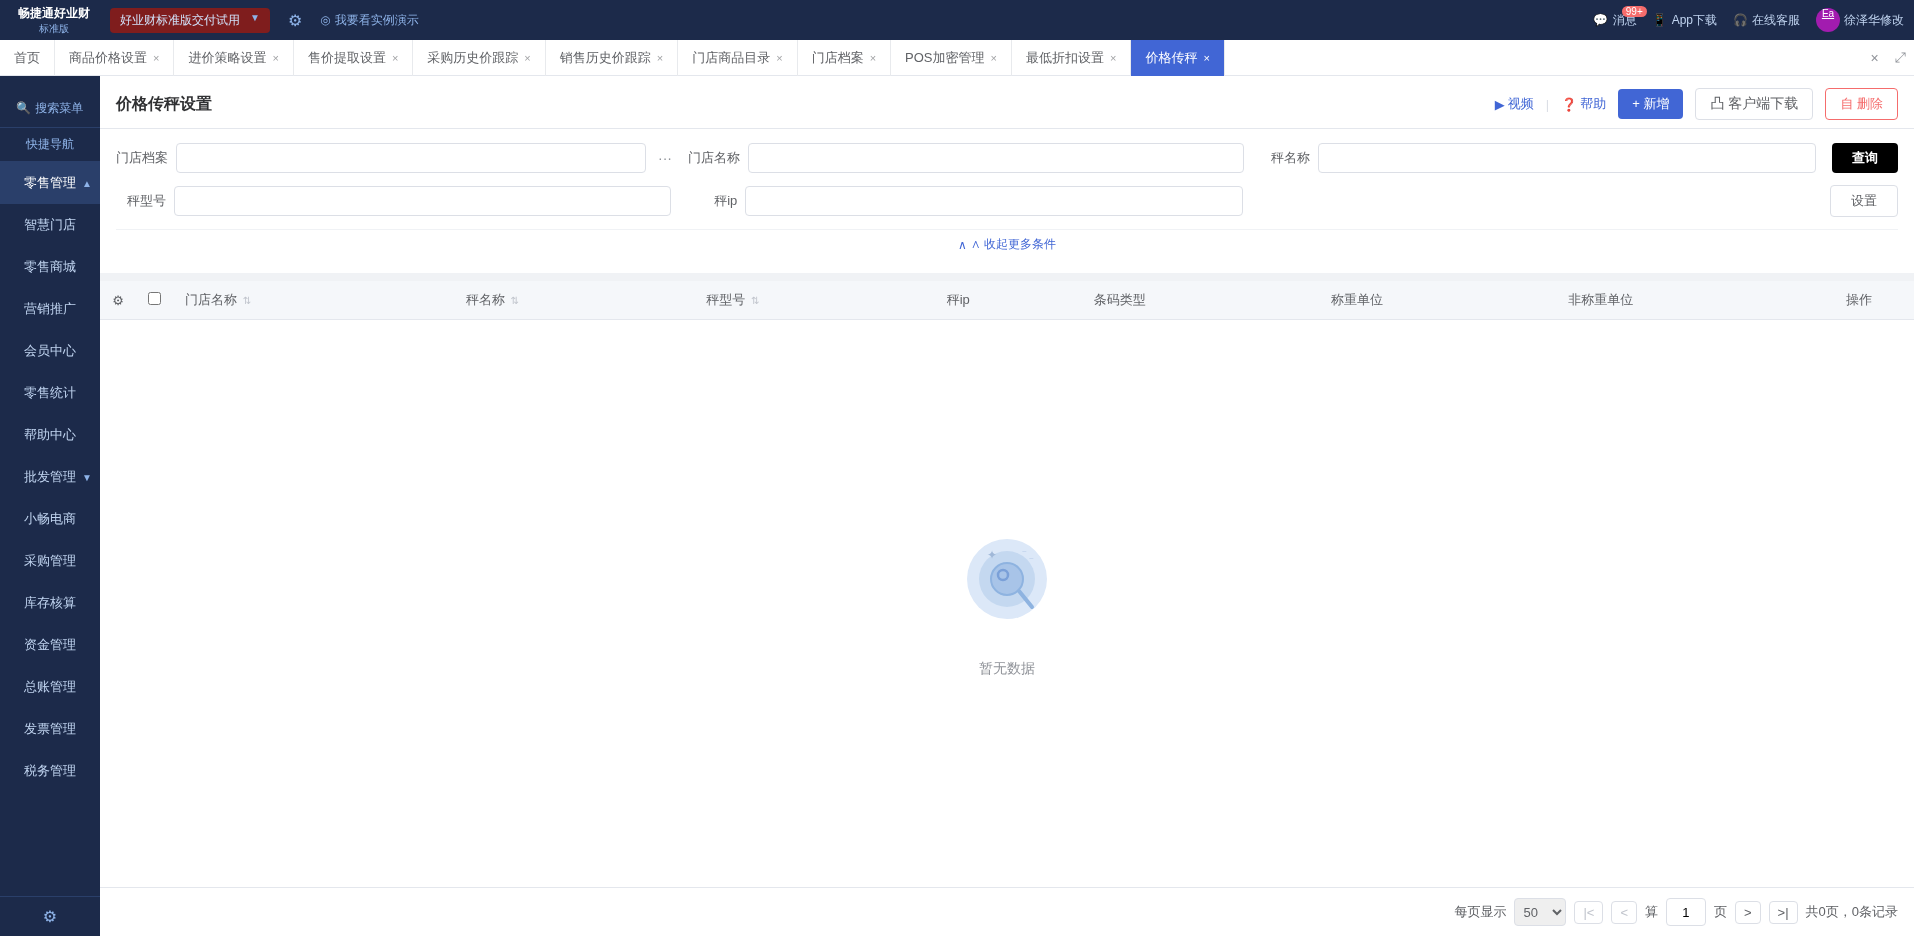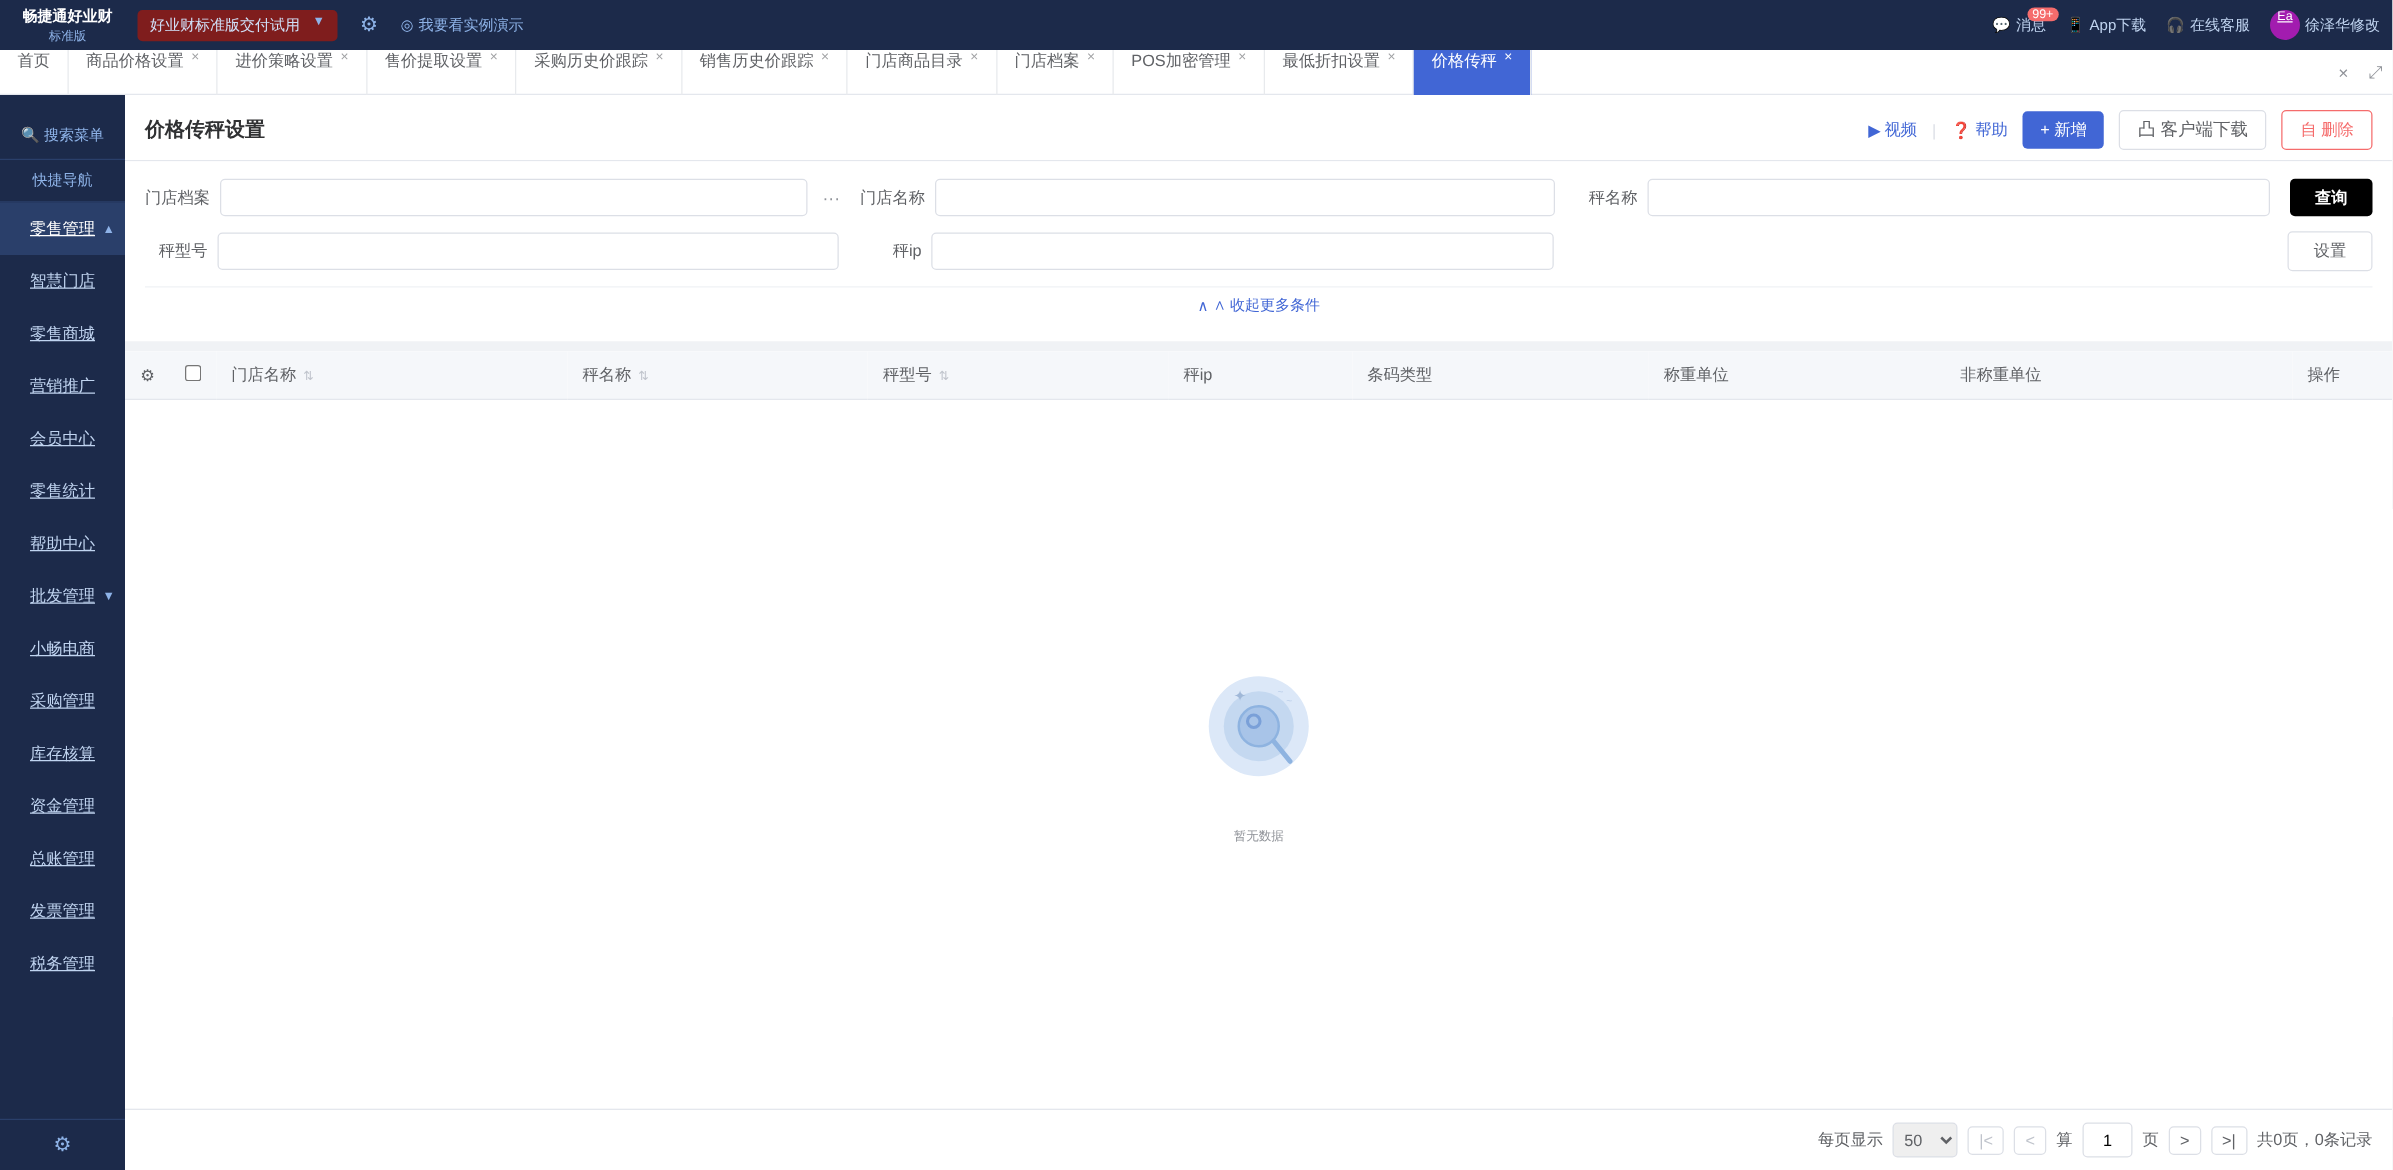--- a/index.html
+++ b/index.html
@@ -18,35 +18,35 @@
     .settings-icon-btn { background: none; border: none; color: #8eb3e8; font-size: 16px; cursor: pointer; padding: 2px 6px; }
     .demo-link { display: flex; align-items: center; gap: 4px; color: #8eb3e8; font-size: 12px; cursor: pointer; }
     .top-bar-right { display: flex; align-items: center; gap: 16px; margin-left: auto; }
     .top-bar-right .icon-btn { display: flex; align-items: center; gap: 4px; color: #c0d4f0; font-size: 12px; cursor: pointer; position: relative; }
     .badge { background: #f56c6c; color: #fff; font-size: 10px; border-radius: 8px; padding: 0 4px; position: absolute; top: -6px; right: -10px; }
     .user-avatar { display: flex; align-items: center; gap: 4px; color: #c0d4f0; font-size: 12px; cursor: pointer; }
     .avatar-circle { width: 24px; height: 24px; background: #a21caf; border-radius: 50%; display: flex; justify-content: center; color: #fff; font-size: 10px; text-decoration: underline; }
 
     
     .nav-bar { display: flex; align-items: center; background: #fff; height: 36px; border-bottom: 1px solid #e4e7ed; padding-left: 0; }
-    .nav-tab { display: flex; gap: 4px; padding: 0 14px; height: 36px; font-size: 13px; color: #606266; cursor: pointer; border-right: 1px solid #e8eaed; white-space: nowrap; }
+    .nav-tab { display: flex; align-items: center; gap: 4px; padding: 0 14px; height: 36px; font-size: 13px; color: #606266; cursor: pointer; border-right: 1px solid #e8eaed; white-space: nowrap; }
     .nav-tab.active { background: #4166d5; color: #fff; }
     .nav-tab .close-x { font-size: 11px; color: inherit; opacity: 0.6; margin-left: 2px; }
     .nav-tab.active .close-x { opacity: 1; }
     .nav-bar-end { display: flex; align-items: center; margin-left: auto; gap: 0; }
     .nav-end-btn { background: none; border: none; color: #909399; font-size: 14px; cursor: pointer; padding: 4px 8px; height: 36px; display: flex; align-items: center; }
 
     
     .main-layout { display: flex; flex: 1; overflow: hidden; }
 
     
     .sidebar { width: 100px; background: #1c2a4a; display: flex; flex-direction: column; }
     .sidebar-search { padding: 10px 0; text-align: center; color: #8eb3e8; font-size: 12px; cursor: pointer; border-bottom: 1px solid #2a3f6a; margin-top: 14px; }
     .sidebar-quick { padding: 8px 0; text-align: center; color: #8eb3e8; font-size: 12px; cursor: pointer; border-bottom: 1px solid #2a3f6a; }
-    .sidebar-item { padding: 12px 4px; text-align: center; color: #c0d4f0; font-size: 13px; cursor: pointer; display: flex; align-items: center; justify-content: center; gap: 4px; text-decoration: underline; }
+    .sidebar-item { padding: 12px 4px; text-align: center; color: #c0d4f0; font-size: 13px; cursor: pointer; display: flex; align-items: center; justify-content: center; gap: 4px; }
     .sidebar-item.active { background: #2a3f6a; color: #fff; }
     .sidebar-item.has-arrow { justify-content: center; position: relative; }
     .sidebar-arrow { font-size: 10px; color: #8eb3e8; position: absolute; right: 8px; }
     .sidebar-bottom { margin-top: auto; padding: 10px 0; text-align: center; border-top: 1px solid #2a3f6a; }
     .sidebar-gear { color: #8eb3e8; font-size: 16px; cursor: pointer; }
 
     
     .content-area { flex: 1; background: #f0f2f5; overflow: hidden; display: flex; flex-direction: column; }
     .page-header { display: flex; align-items: center; justify-content: space-between; padding: 12px 16px 8px; background: #fff; border-bottom: 1px solid #e4e7ed; }
     .page-title { font-size: 16px; font-weight: bold; color: #303133; }
@@ -72,21 +72,21 @@
     .table-section { flex: 1; background: #fff; margin-top: 8px; overflow: auto; display: flex; flex-direction: column; }
     table { width: 100%; border-collapse: collapse; }
     thead tr { background: #f5f7fa; }
     th { padding: 10px 12px; text-align: left; color: #606266; font-size: 13px; font-weight: normal; border-bottom: 1px solid #e4e7ed; white-space: nowrap; }
     th .sort-icon { color: #c0c4cc; font-size: 10px; margin-left: 2px; }
     .checkbox-col { width: 36px; text-align: center; }
     .op-col { width: 80px; }
 
     
     .empty-state { display: flex; flex-direction: column; align-items: center; justify-content: center; flex: 1; padding: 60px 0; }
-    .empty-text { color: #909399; font-size: 10px; text-align: center; }
+    .empty-text { color: #909399; font-size: 14px; text-align: center; }
 
     
     .pagination-bar { display: flex; align-items: center; justify-content: flex-end; padding: 10px 16px; border-top: 1px solid #e4e7ed; gap: 8px; background: #fff; }
     .pagination-label { color: #606266; font-size: 13px; }
     .pagination-select { height: 28px; border: 1px solid #dcdfe6; border-radius: 4px; padding: 0 4px; font-size: 13px; color: #606266; }
     .page-btn { background: none; border: 1px solid #dcdfe6; color: #606266; border-radius: 4px; padding: 3px 8px; cursor: pointer; font-size: 13px; }
     .page-btn:disabled { color: #c0c4cc; cursor: not-allowed; }
     .page-input { width: 40px; height: 28px; border: 1px solid #dcdfe6; border-radius: 4px; text-align: center; font-size: 13px; }
     .page-total { color: #606266; font-size: 13px; }
   </style>

